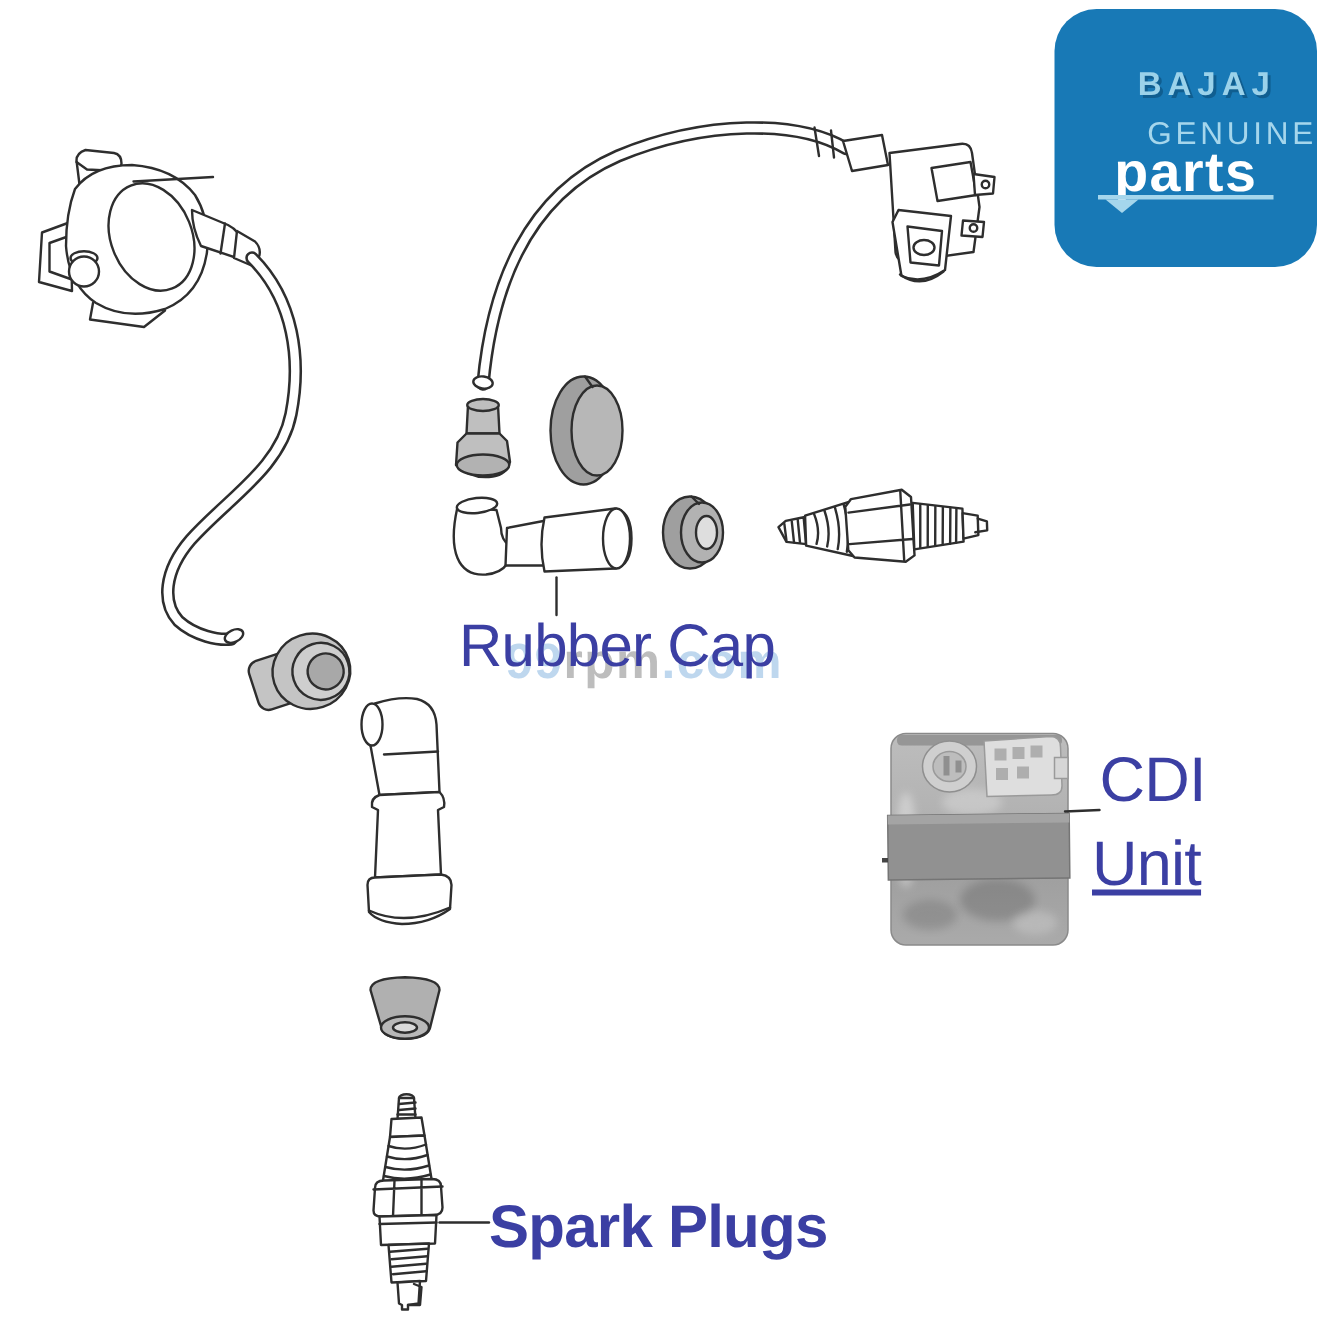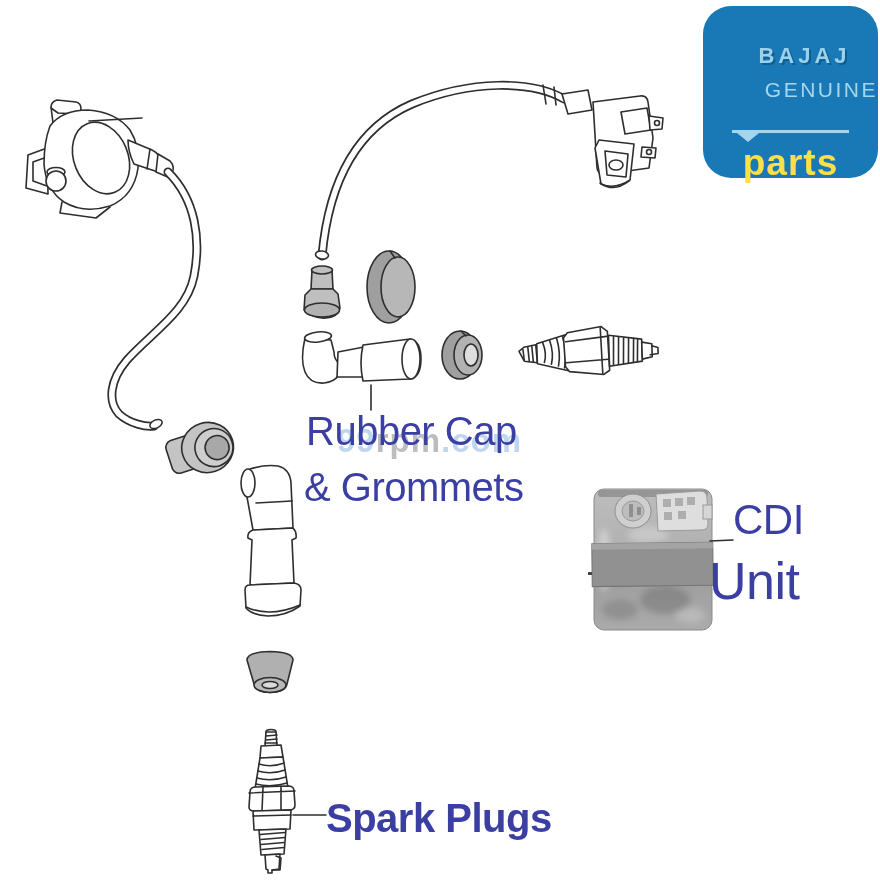--- a/index.html
+++ b/index.html
@@ -11,21 +11,21 @@
   .lineart{stroke:#2e2e2e;stroke-width:1.6;stroke-linejoin:round;stroke-linecap:round;}
   
   .label{
     position:absolute;color:#3b3fa3;line-height:1.05;letter-spacing:-0.5px;
     font-size:40px;white-space:nowrap;z-index:4;
   }
   .lbl-ignition{left:131px;top:66px;}
   .lbl-rubber1{left:306px;top:410px;}
   .lbl-rubber2{left:304px;top:466px;}
   .lbl-cdi1{left:733px;top:498px;font-size:42px;}
-  .lbl-cdi2{left:709px;top:554px;font-size:52px;}
+  .lbl-cdi2{left:728px;top:554px;font-size:42px;text-decoration:underline;}
   .lbl-spark{left:326px;top:797px;font-weight:bold;}
   
   .watermark{
     position:absolute;left:337px;top:422px;z-index:2;font-size:33px;font-weight:bold;
     letter-spacing:1px;opacity:0.65;white-space:nowrap;
   }
   .wm-blue{color:#9cc2e6;}
   .wm-gray{color:#9a9a9a;}
   
   .badge{
@@ -37,21 +37,21 @@
     color:#9bd2ea;font-size:22px;font-weight:800;letter-spacing:4px;
     text-shadow:2px 2px 0 rgba(12,80,125,0.65);
     margin-left:14px;
   }
   .badge-genuine{
     position:absolute;left:0;top:72px;width:100%;text-align:right;
     color:#a5d6ec;font-size:21px;font-weight:400;letter-spacing:2.5px;
   }
   .badge-parts{
     position:absolute;left:0;top:88px;width:100%;text-align:center;
-    color:#fde047;font-size:37px;font-weight:700;letter-spacing:1px;margin-top:48px;
+    color:#ffffff;font-size:37px;font-weight:700;letter-spacing:1px;
   }
   .badge-underline{
     position:absolute;left:29px;top:124px;width:117px;height:3px;background:#a5d6ec;
   }
   .badge-arrow{
     position:absolute;left:34px;top:127px;width:0;height:0;
     border-left:11px solid transparent;border-right:11px solid transparent;
     border-top:9px solid #a5d6ec;
   }
 </style>
@@ -220,21 +220,20 @@
       <path d="M89,121 L142,118"></path>
       <path d="M371,385 L371,410"></path>
       <path d="M710,541 L733,540"></path>
       <path d="M293,815 L326,815"></path>
     </g>
   </svg>
 
   <div class="watermark"><span class="wm-blue">99</span><span class="wm-gray">rpm</span><span class="wm-blue">.com</span></div>
 
   <div class="label lbl-rubber1">Rubber Cap</div>
-  <div class="label lbl-rubber2">&amp; Grommets</div>
   <div class="label lbl-cdi1">CDI</div>
   <div class="label lbl-cdi2">Unit</div>
   <div class="label lbl-spark">Spark Plugs</div>
 
   <div class="badge">
     <div class="badge-brand">BAJAJ</div>
     <div class="badge-genuine">GENUINE</div>
     <div class="badge-parts">parts</div>
     <div class="badge-underline"></div>
     <div class="badge-arrow"></div>

